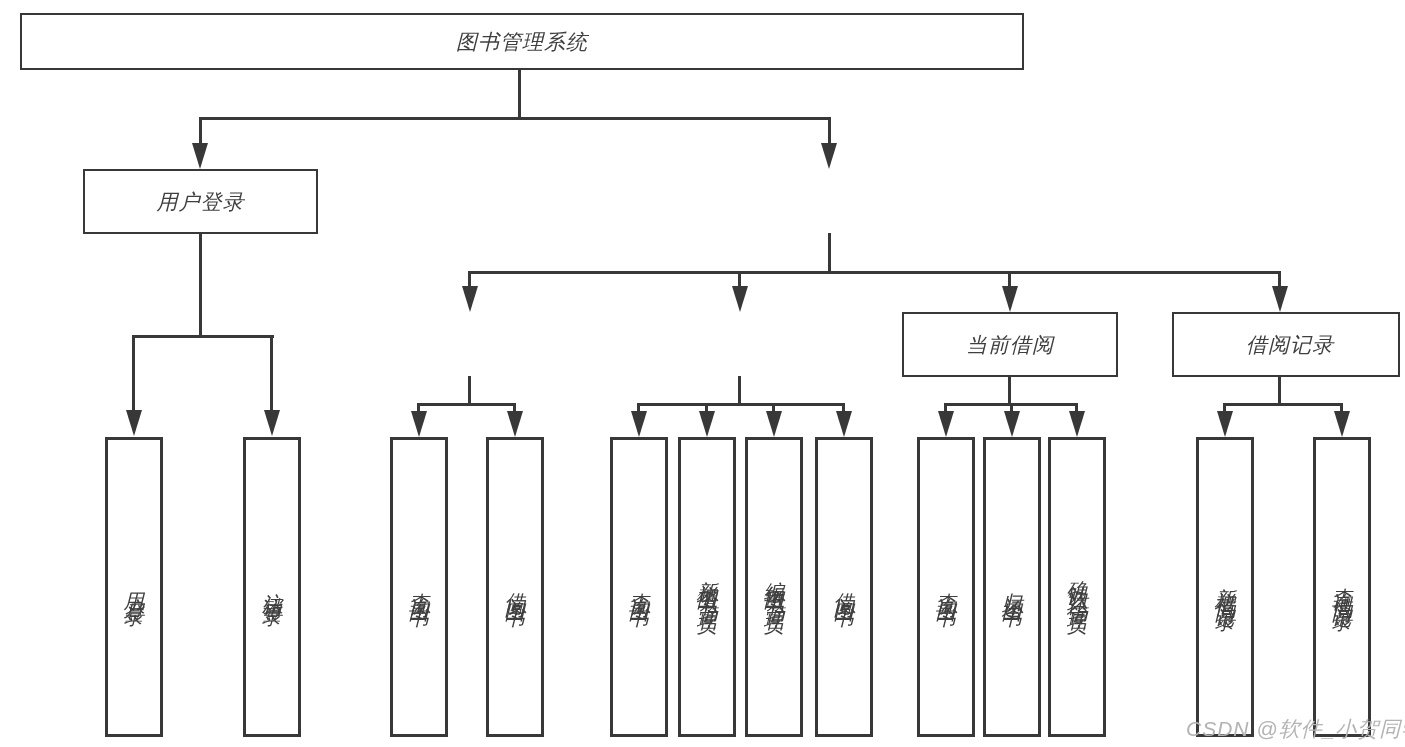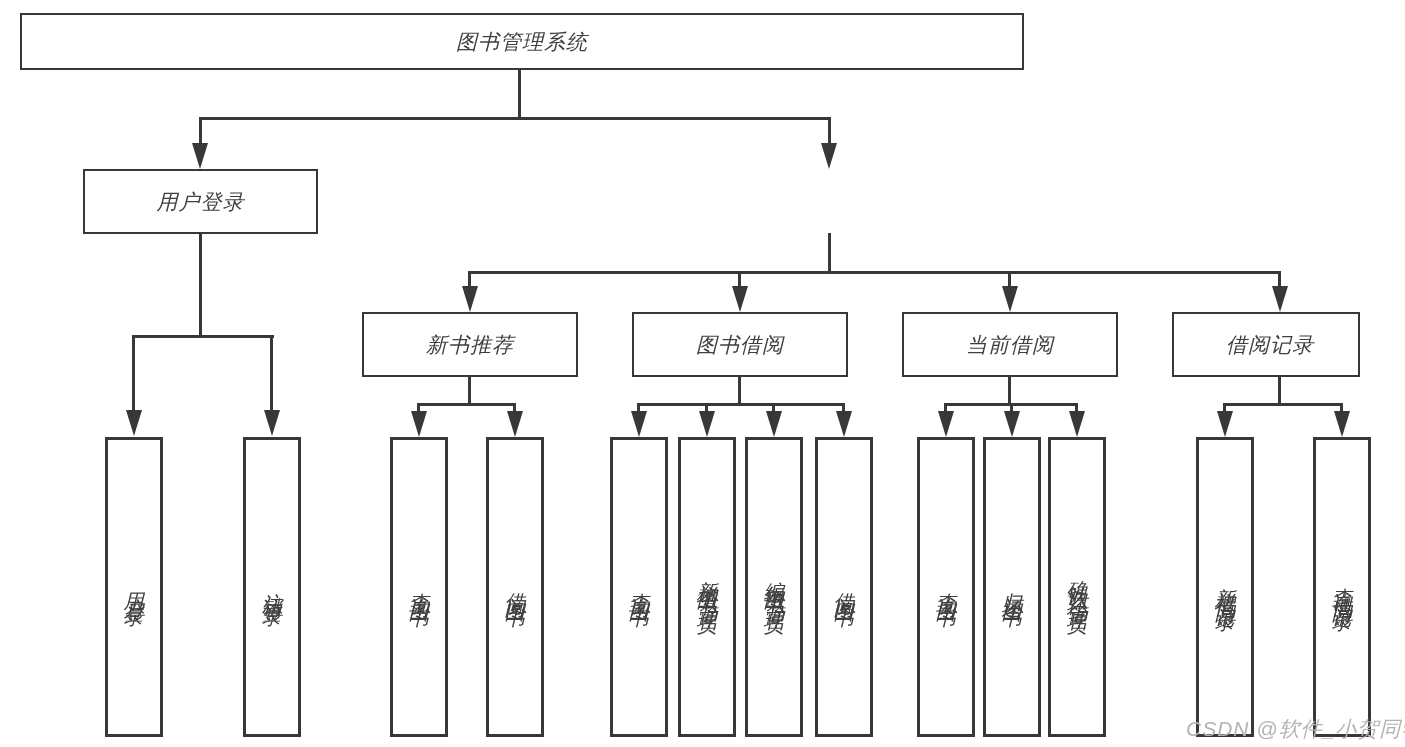--- a/index.html
+++ b/index.html
@@ -93,24 +93,22 @@
   <div class="hline" style="left:1223px;top:403px;width:120px;"></div>
   <div class="vline" style="left:1223px;top:403px;height:10px;"></div>
   <div class="arrowhead" style="left:1217px;top:411px;"></div>
   <div class="vline" style="left:1340px;top:403px;height:10px;"></div>
   <div class="arrowhead" style="left:1334px;top:411px;"></div>
 
   <div class="box" style="left:20px;top:13px;width:1004px;height:57px;">图书管理系统</div>
 
   <div class="box" style="left:83px;top:169px;width:235px;height:65px;">用户登录</div>
 
-  <div class="box" style="left:362px;top:312px;width:216px;height:65px;">新书推荐</div>
-  <div class="box" style="left:632px;top:312px;width:216px;height:65px;">图书借阅</div>
   <div class="box" style="left:902px;top:312px;width:216px;height:65px;">当前借阅</div>
-  <div class="box" style="left:1172px;top:312px;width:188px;height:65px;padding-left:8px;">借阅记录</div>
+  <div class="box" style="left:1172px;top:312px;width:228px;height:65px;padding-left:8px;">借阅记录</div>
 
   <div class="box leaf" style="left:105px;">
     <span>用户登录</span>
     </div>
   <div class="box leaf" style="left:243px;">
     <span>注销登录</span>
     </div>
 
   <div class="box leaf" style="left:390px;">
     <span>查询图书</span>

